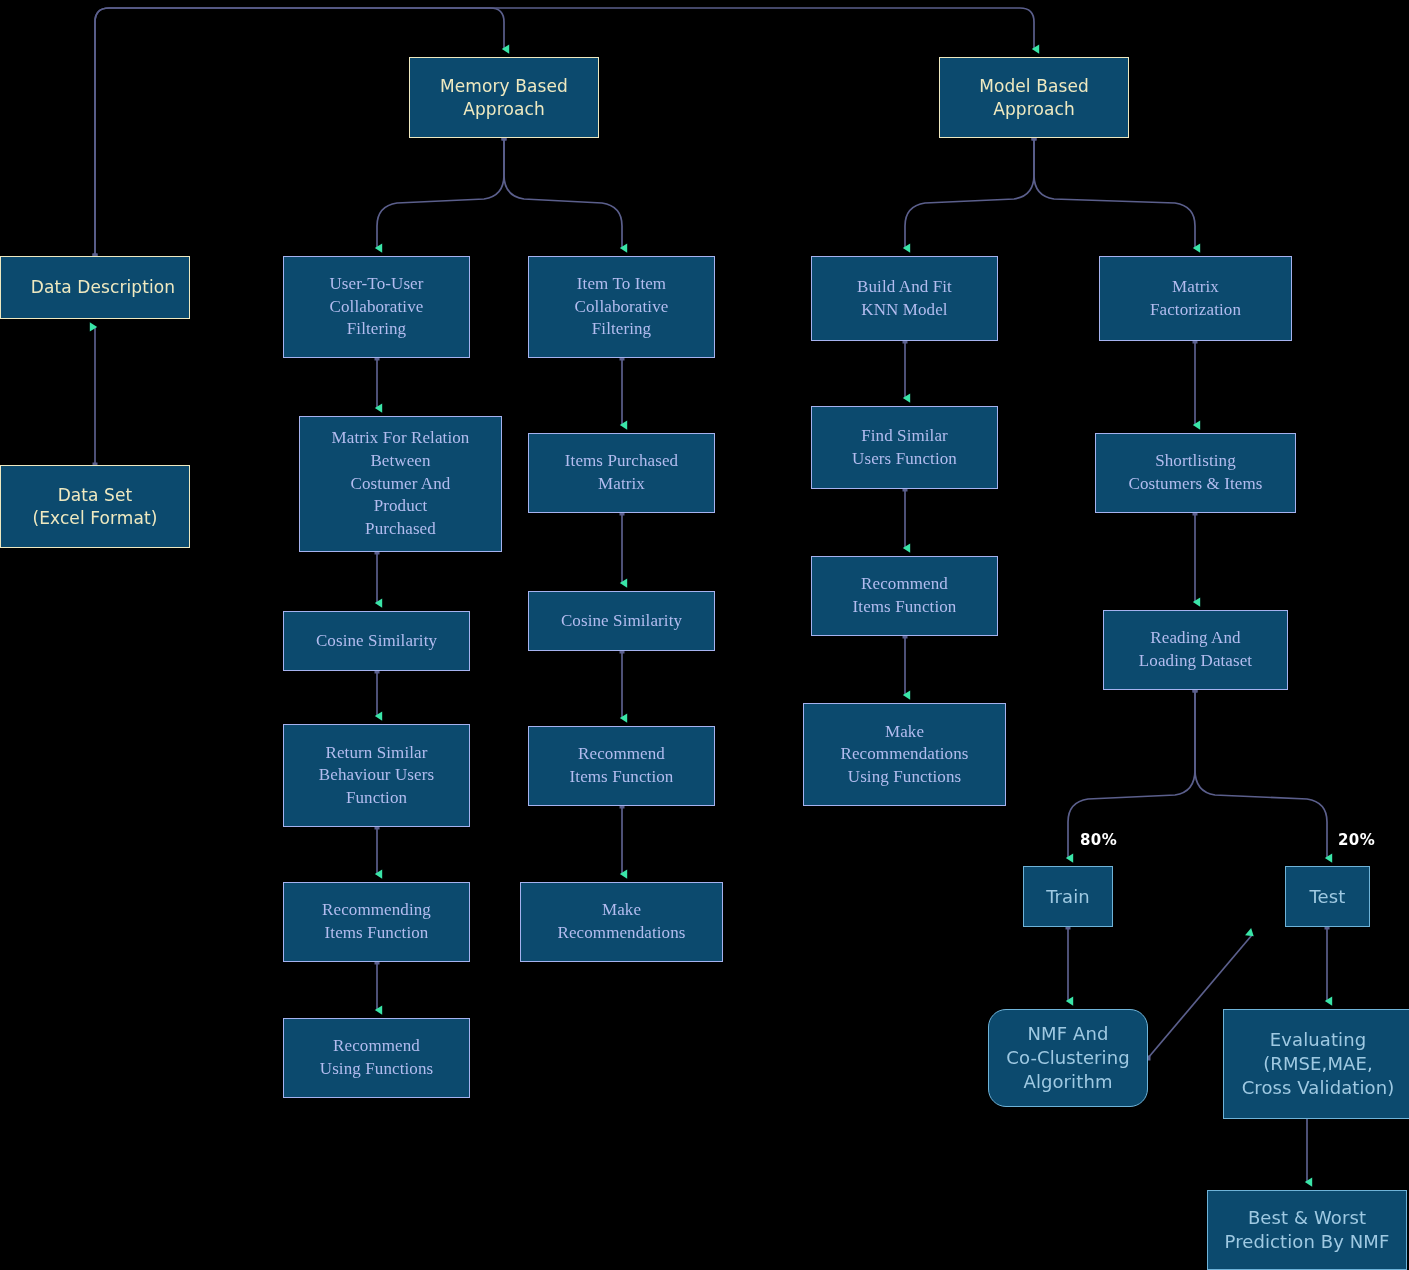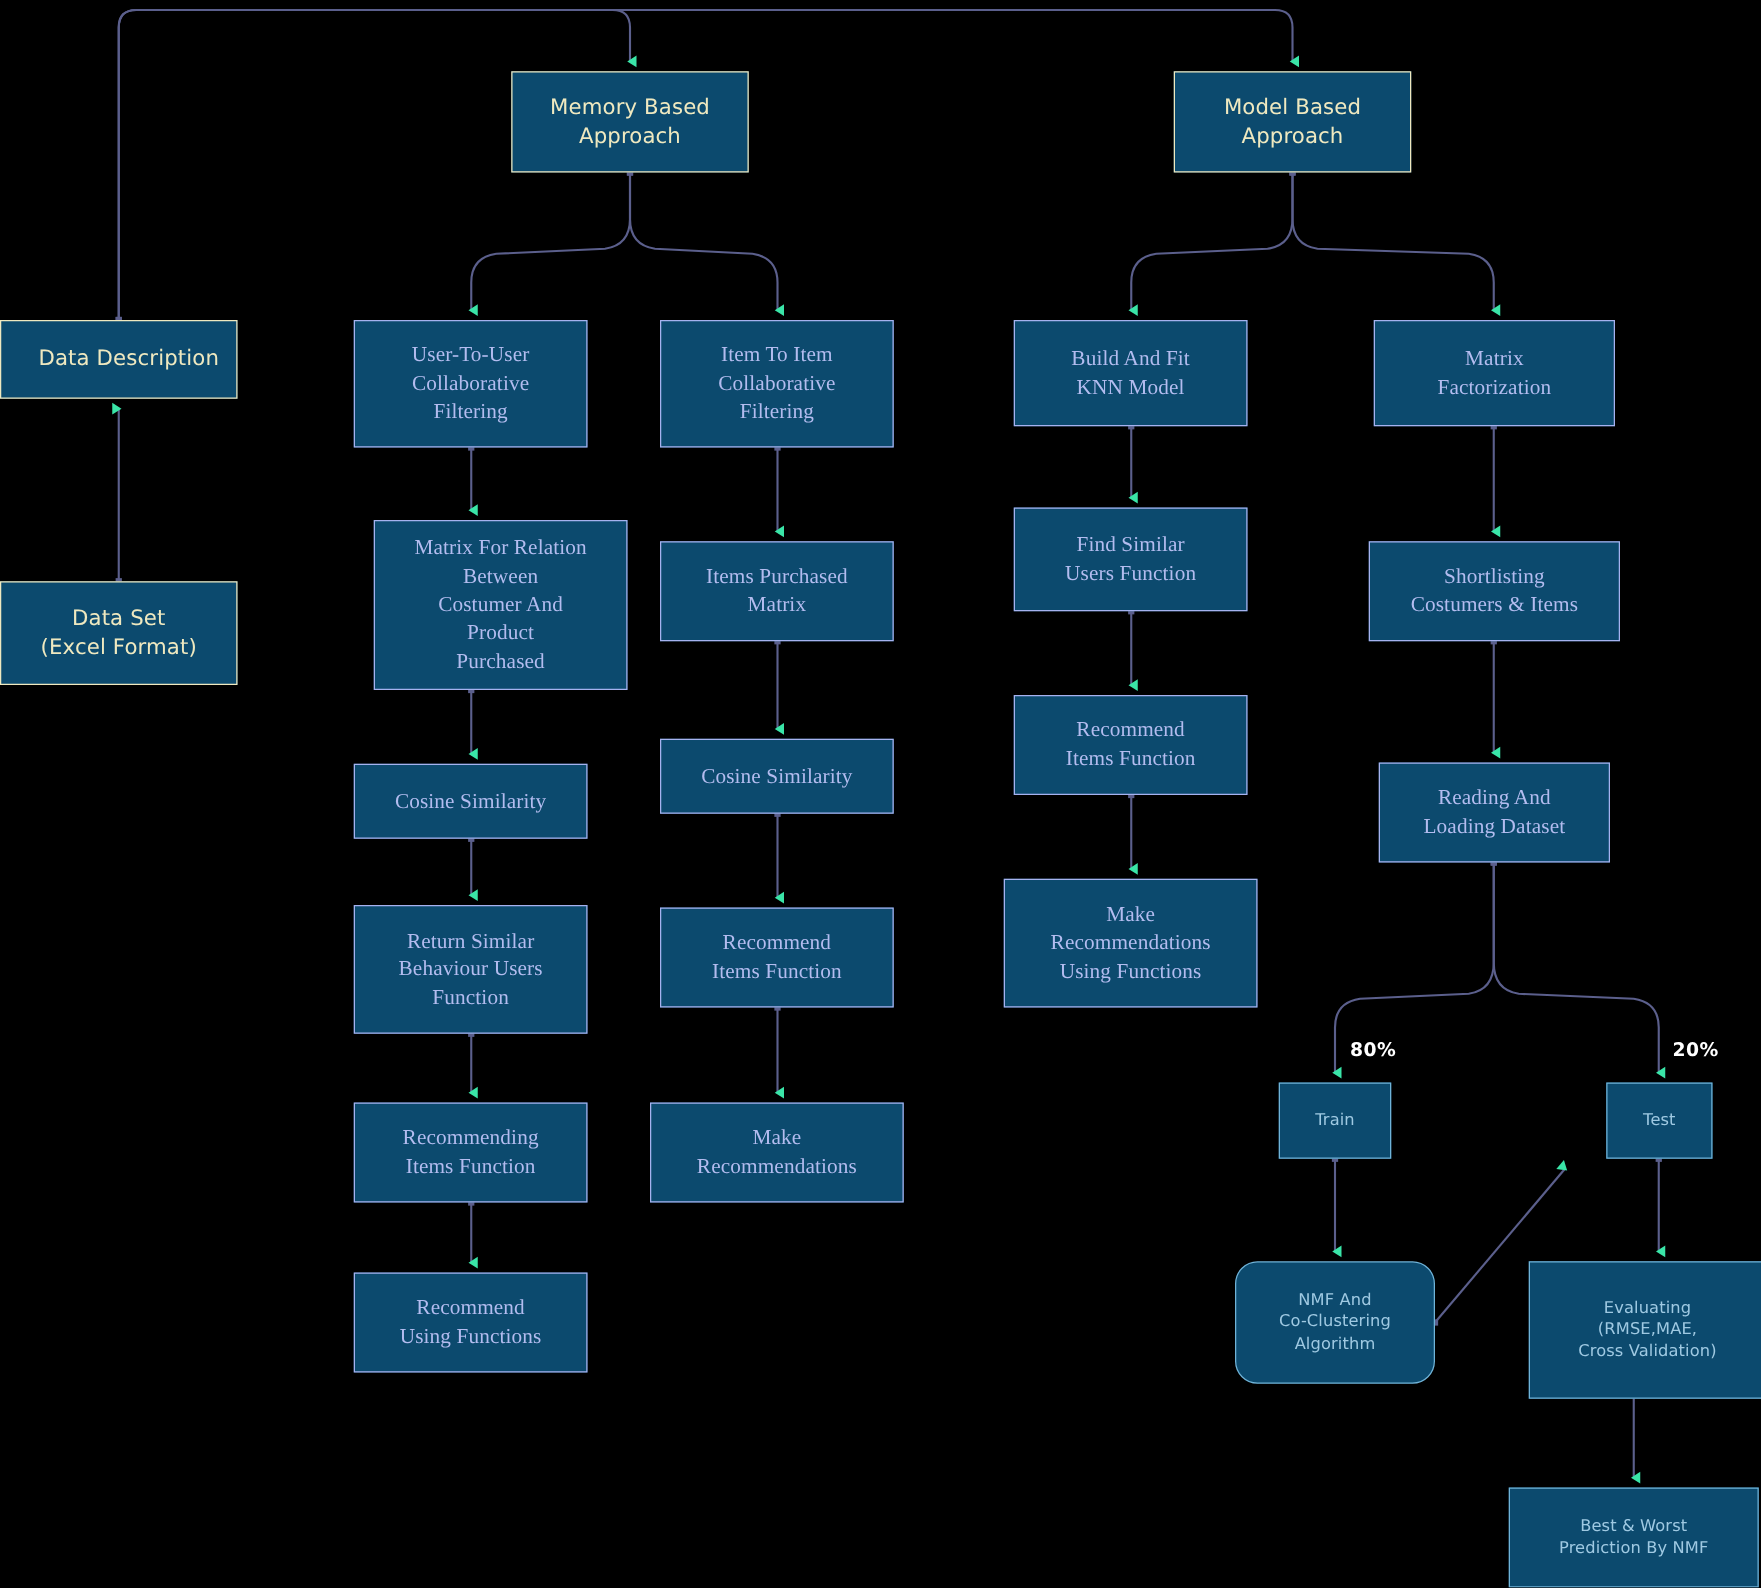--- a/index.html
+++ b/index.html
@@ -19,21 +19,21 @@
     line-height:1.33;
     letter-spacing:.1px;
     white-space:pre-line;
     border-width:1.6px;border-style:solid;
   }
   
   .n-cream{border-color:#efe9c0;color:#efe9c0;font-size:17px;}
   
   .n-lav{border-color:#a6b2ef;color:#b3bcef;font-size:17px;font-family:Liberation Serif, serif;}
   
-  .n-sky{border-color:#6fb3d8;color:#9fc9e2;font-size:13px;}
+  .n-sky{border-color:#6fb3d8;color:#9fc9e2;font-size:18px;}
 
   .edge-label{
     position:absolute;color:#ffffff;font-size:15px;font-weight:bold;
     letter-spacing:.4px;white-space:nowrap;
   }
 </style>
 </head>
 <body>
 
 <div id="canvas">

